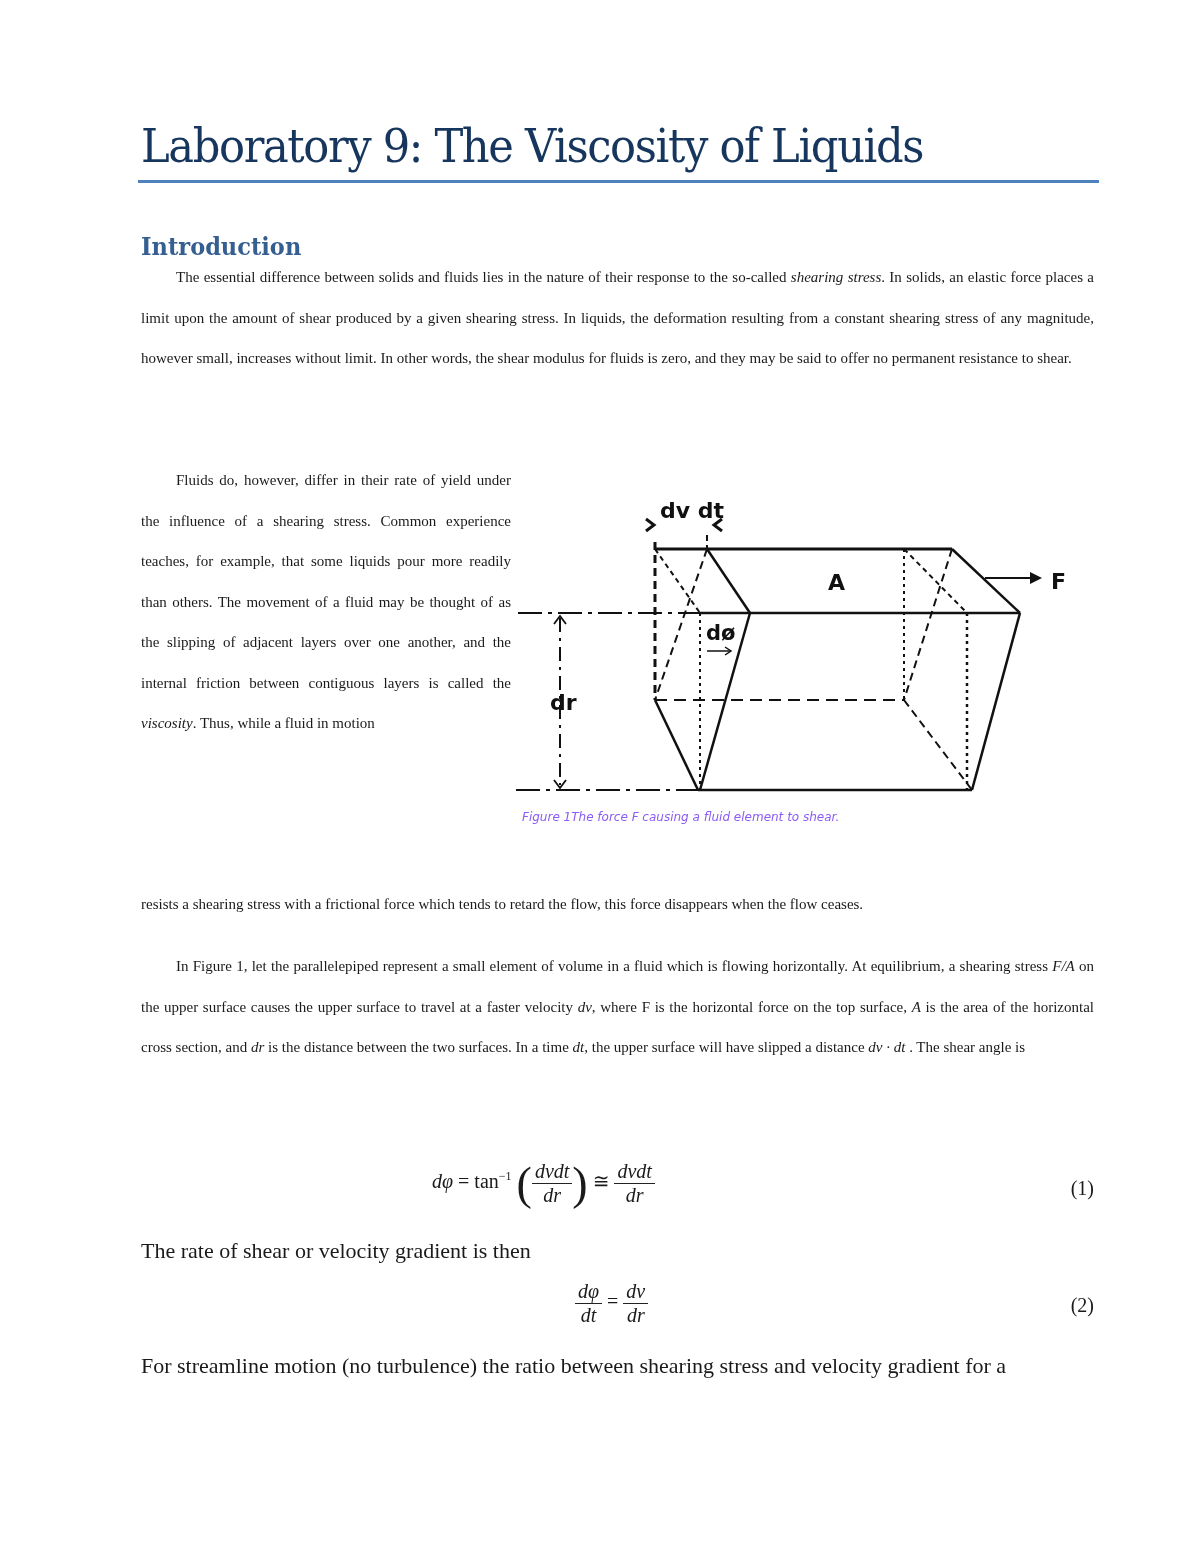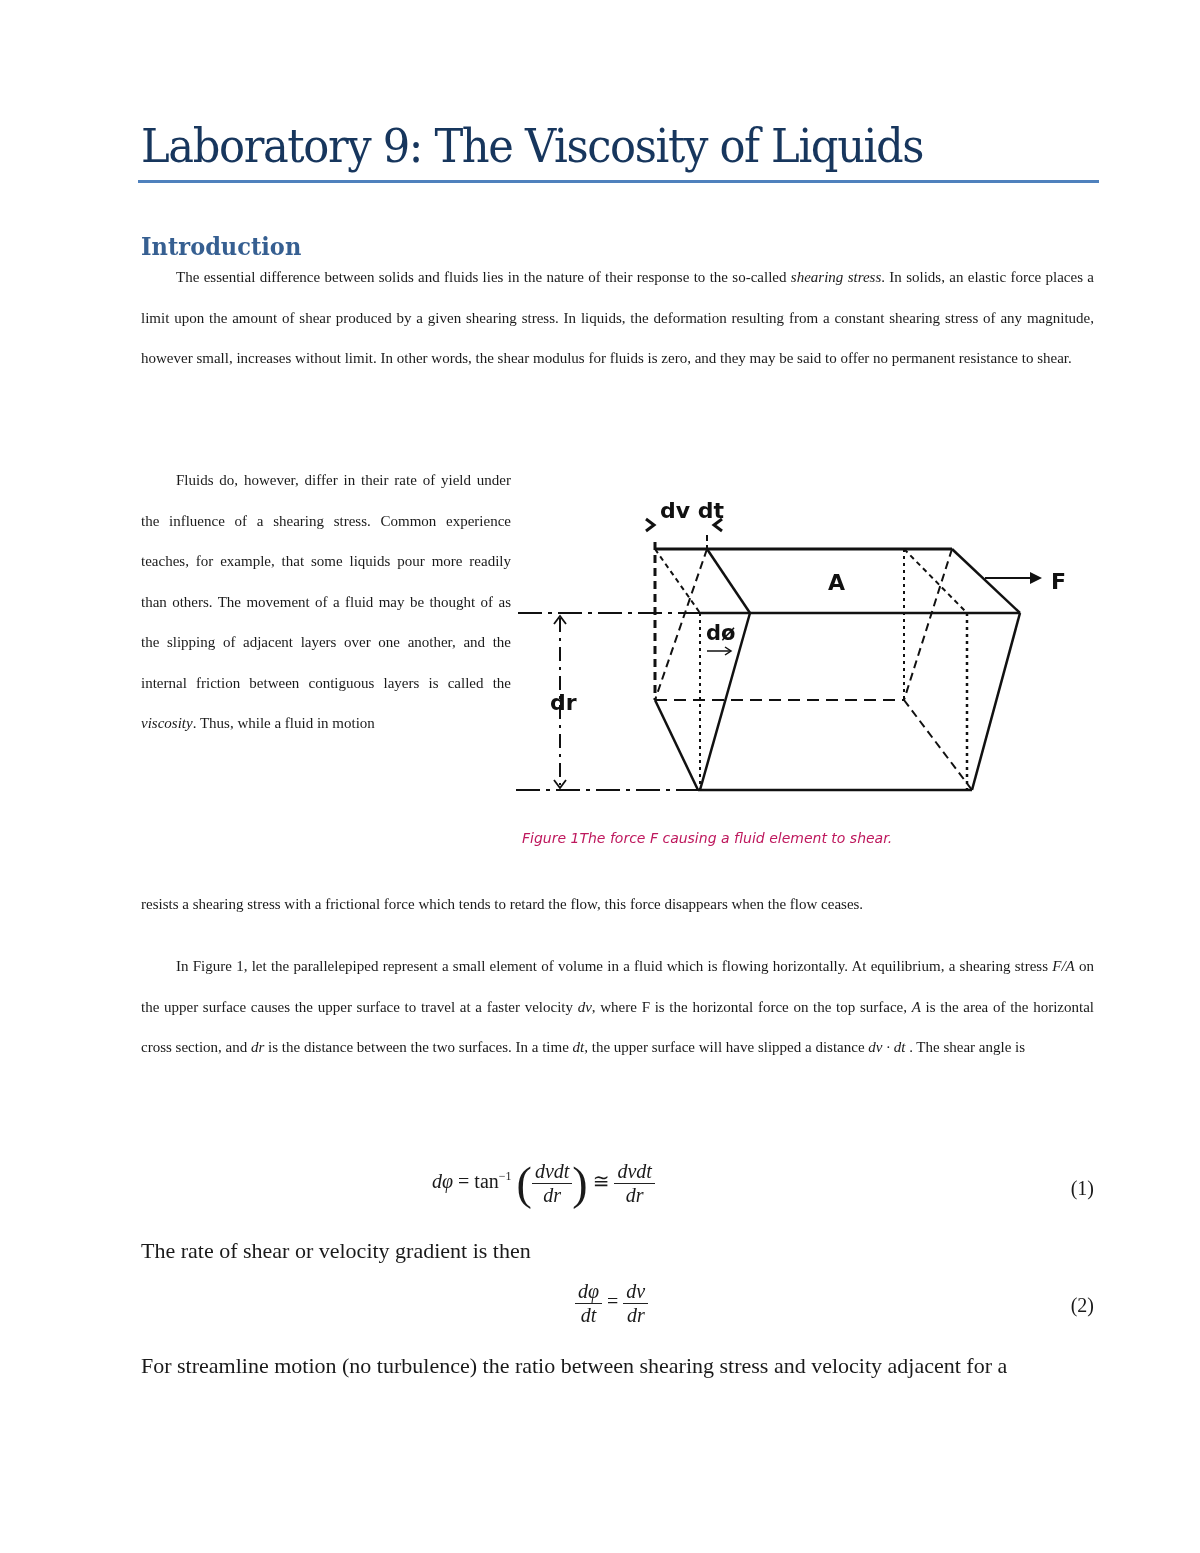--- a/index.html
+++ b/index.html
@@ -12,22 +12,22 @@
   .h2 { position: absolute; left: 141px; top: 232px; font-size: 25px; color: #365f91;
         font-weight: bold; font-family: "DejaVu Serif", serif; transform: scaleX(0.9); transform-origin: left top; }
   .para { position: absolute; font-size: 15px; line-height: 40.5px; text-align: justify; margin: 0; }
   .para i { font-style: italic; }
   .p1 { left: 141px; top: 257px; width: 953px; text-indent: 35px; }
   .p2 { left: 141px; top: 460px; width: 370px; text-indent: 35px; }
   .p3 { left: 141px; top: 884px; width: 953px; }
   .p4 { left: 141px; top: 946px; width: 953px; text-indent: 35px; font-family: Liberation Serif, serif; }
   .line { position: absolute; left: 141px; font-size: 22px; }
   .figure { position: absolute; left: 510px; top: 490px; width: 580px; height: 310px; }
-  .caption { position: absolute; left: 522px; top: 830px; font-size: 14px; font-style: italic;
-             color: #be185d; font-family: "DejaVu Sans", sans-serif; }
+  .caption { position: absolute; left: 522px; top: 810px; font-size: 12px; font-style: italic;
+             color: #8b5cf6; font-family: "DejaVu Sans", sans-serif; }
   .eq { position: absolute; font-style: italic; font-size: 20px; }
   .frac { display: inline-flex; flex-direction: column; align-items: center; vertical-align: middle; justify-content: center; }
   .frac .num { border-bottom: 1.5px solid #222; padding: 0 3px; }
   .frac .den { padding: 0 3px; }
   .eqnum { position: absolute; right: 106px; font-size: 20px; }
   .paren { font-size: 46px; font-style: normal; font-weight: 100; vertical-align: middle; }
   .up { font-size: 60%; vertical-align: super; font-style: normal; }
   .rm { font-style: normal; }
 </style>
 </head>
@@ -137,13 +137,13 @@
       <span class="den">dt</span>
     </span>
   <span class="rm">=</span>
   <span class="frac">
       <span class="num">dv</span>
       <span class="den">dr</span>
     </span>
 </div>
 <div class="eqnum" style="top:1294px;">(2)</div>
 
-<div class="line" style="top:1353px;">For streamline motion (no turbulence) the ratio between shearing stress and velocity adjacent for a</div>
+<div class="line" style="top:1353px;">For streamline motion (no turbulence) the ratio between shearing stress and velocity gradient for a</div>
 
 </body></html>

